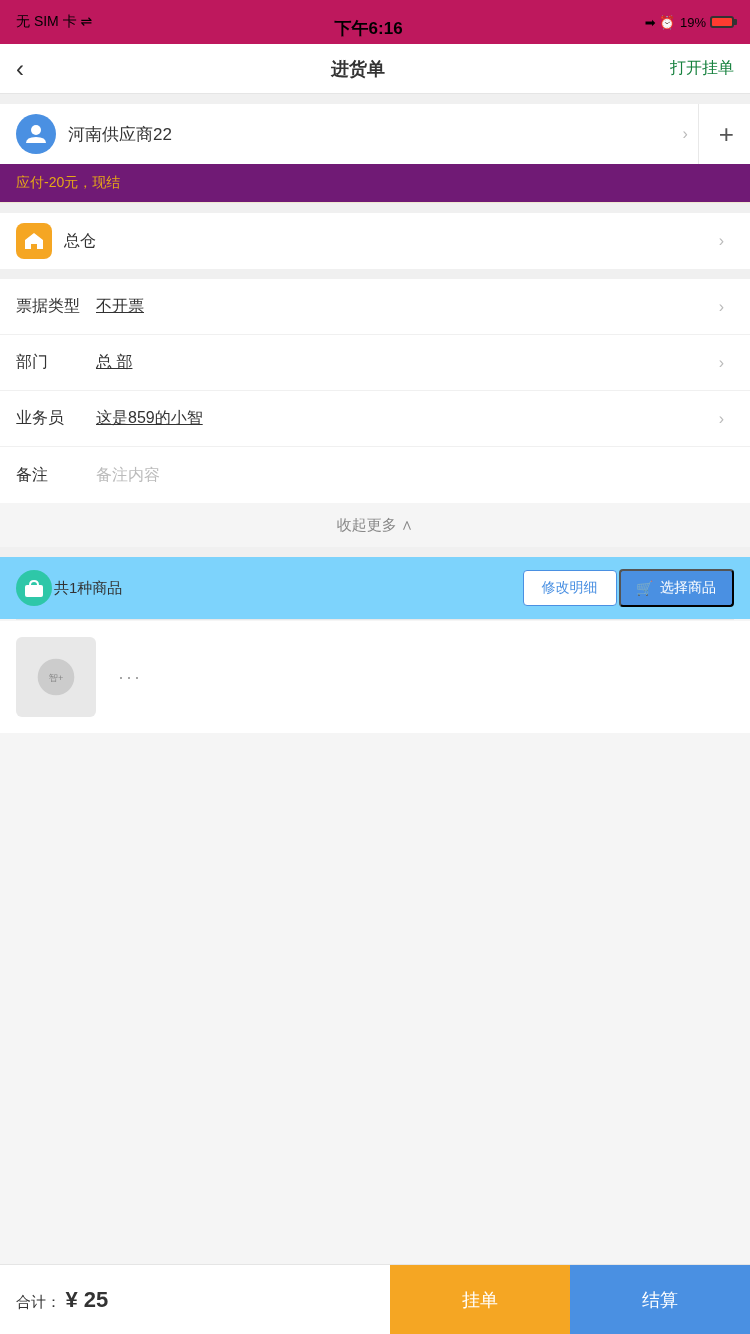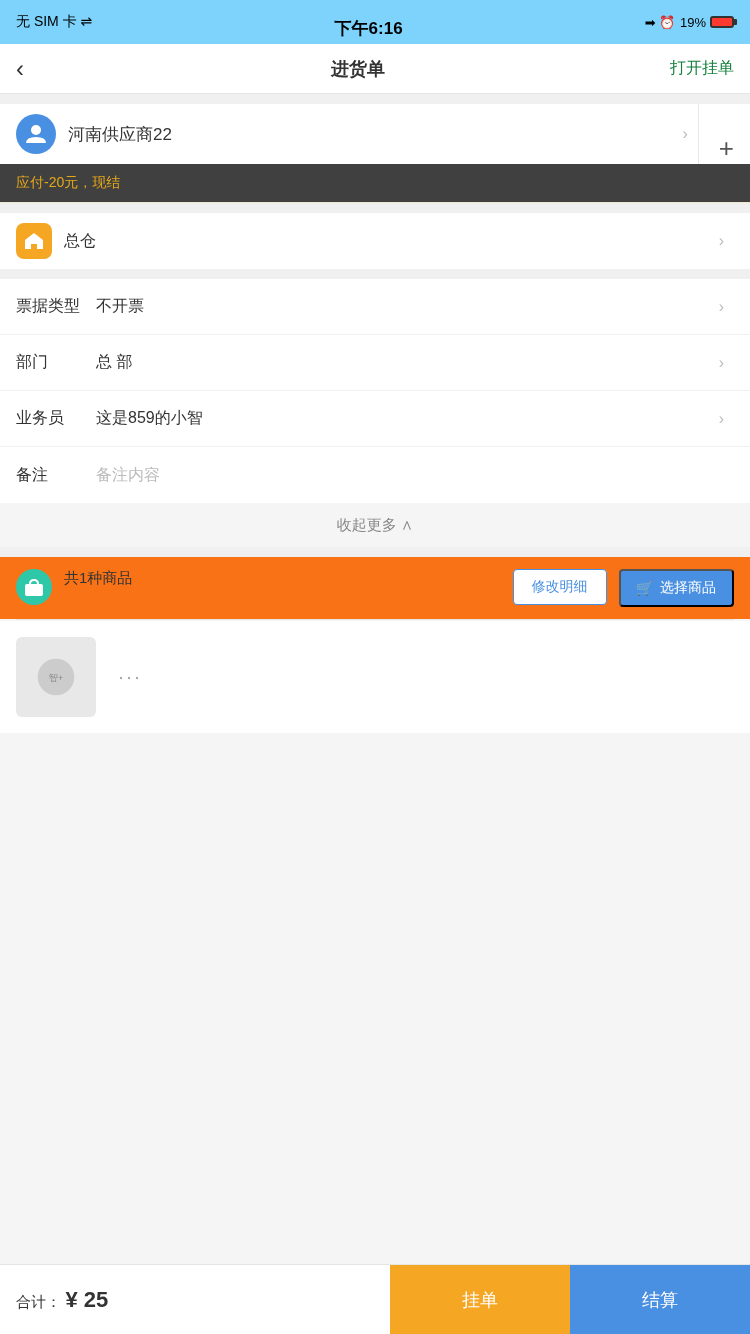--- a/index.html
+++ b/index.html
@@ -9,21 +9,21 @@
       background: #f5f5f5;
       width: 750px;
       min-height: 1334px;
       position: relative;
       overflow-x: hidden;
     }
 
     
     .status-bar {
       height: 44px;
-      background: #7dd3fc;
+      background: #be185d;
       display: flex;
       align-items: center;
       justify-content: space-between;
       padding: 0 16px;
       font-size: 15px;
       font-weight: 500;
     }
     .status-left { font-size: 14px; color: #000; }
     .status-center { font-size: 17px; font-weight: 600; color: #000; margin-top: 12px; }
     .status-right { display: flex; align-items: center; gap: 4px; font-size: 13px; color: #000; }
@@ -84,21 +84,21 @@
     .section-gap-sm {
       height: 1px;
       background: #e8e8e8;
       margin: 0 16px;
     }
 
     
     .supplier-section {
       background: #fff;
       display: flex;
-      align-items: flex-end;
+      align-items: center;
       padding: 0 16px;
     }
     .supplier-row {
       flex: 1;
       display: flex;
       align-items: center;
       height: 60px;
       border-right: 1px solid #e8e8e8;
       cursor: pointer;
     }
@@ -126,21 +126,21 @@
     }
     .add-btn {
       padding-left: 20px;
       font-size: 26px;
       color: #555;
       cursor: pointer;
     }
 
     
     .notice-bar {
-      background: #404040;
+      background: #701a75;
       padding: 10px 16px;
       font-size: 14px;
       color: #e6a817;
       border-bottom: 1px solid #f0e8d0;
     }
 
     
     .row-item {
       background: #fff;
       display: flex;
@@ -181,20 +181,21 @@
     .form-key {
       font-size: 16px;
       color: #333;
       width: 80px;
       flex-shrink: 0;
     }
     .form-val {
       font-size: 16px;
       color: #333;
       flex: 1;
+      text-decoration: underline;
     }
     .form-val-placeholder {
       font-size: 16px;
       color: #bbb;
       flex: 1;
     }
 
     
     .collapse-bar {
       background: #f5f5f5;
@@ -204,25 +205,25 @@
       justify-content: center;
       cursor: pointer;
     }
     .collapse-text {
       font-size: 15px;
       color: #888;
     }
 
     
     .product-header {
-      background: #f97316;
-      display: flex;
-      align-items: flex-start;
+      background: #7dd3fc;
+      display: flex;
+      align-items: center;
       padding: 12px 16px;
-      gap: 12px;
+      gap: 2px;
     }
     .product-icon {
       width: 36px;
       height: 36px;
       border-radius: 50%;
       background: #2ec7a8;
       display: flex;
       align-items: center;
       justify-content: center;
       flex-shrink: 0;

